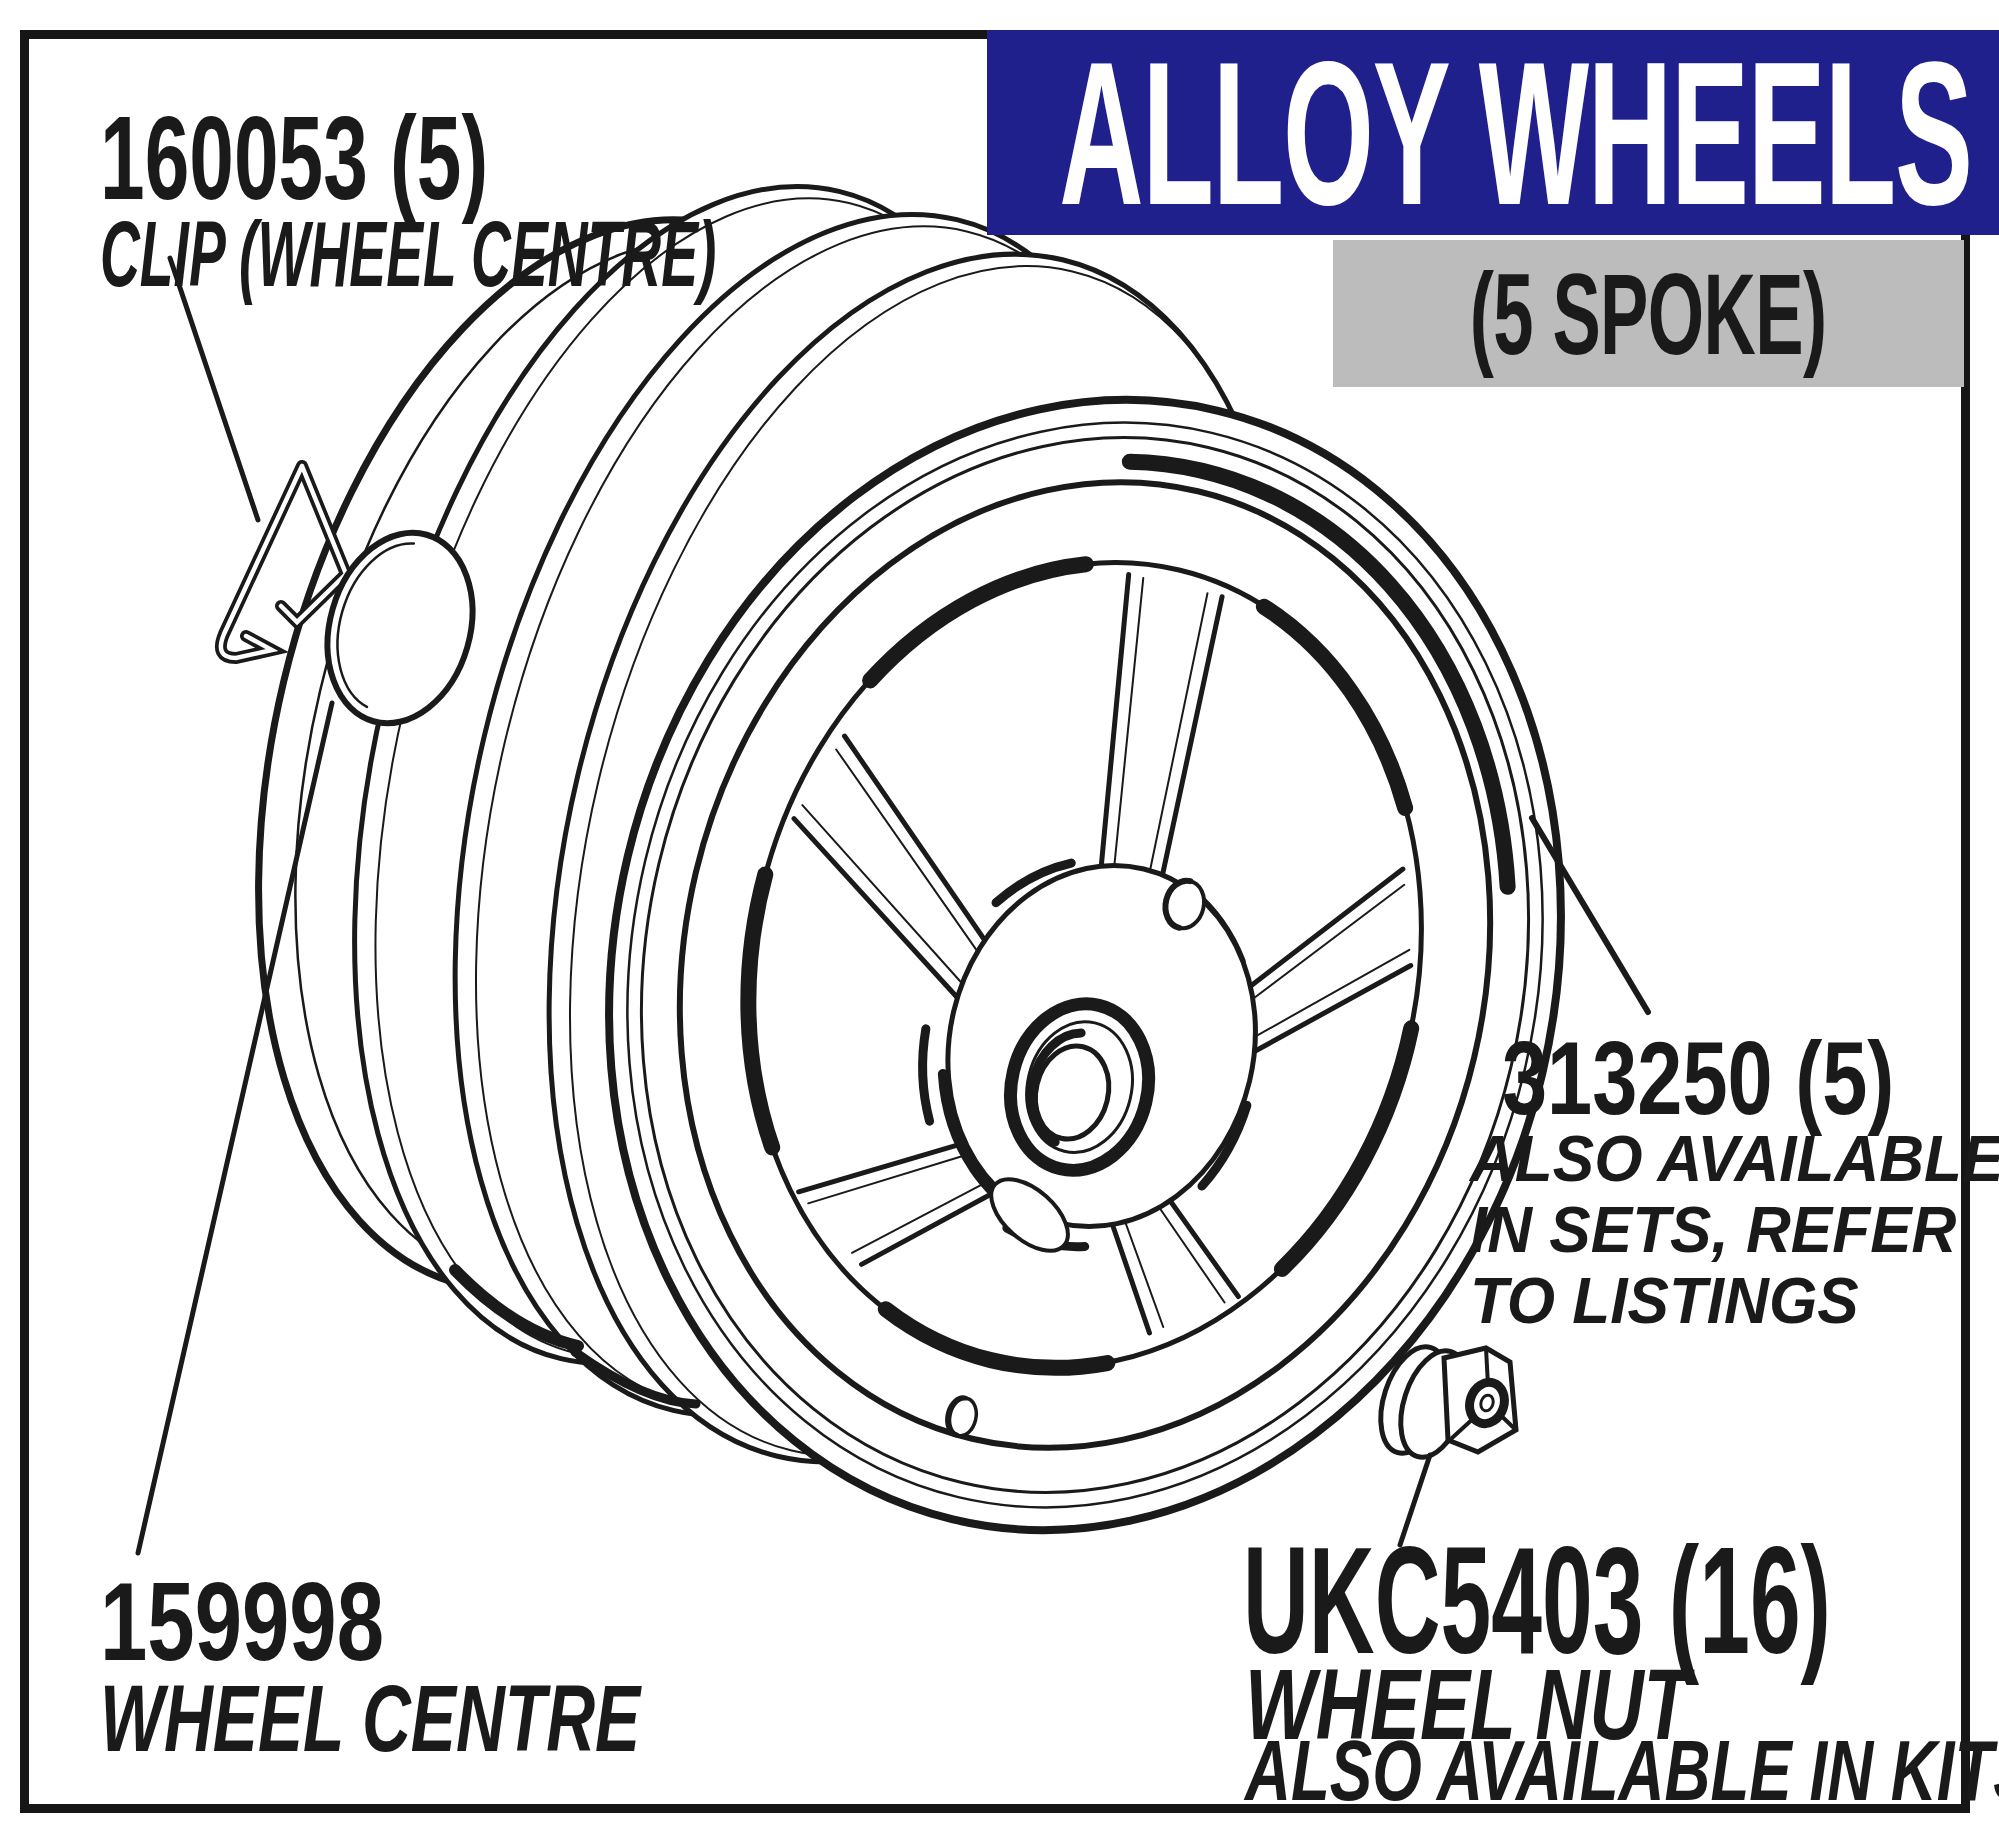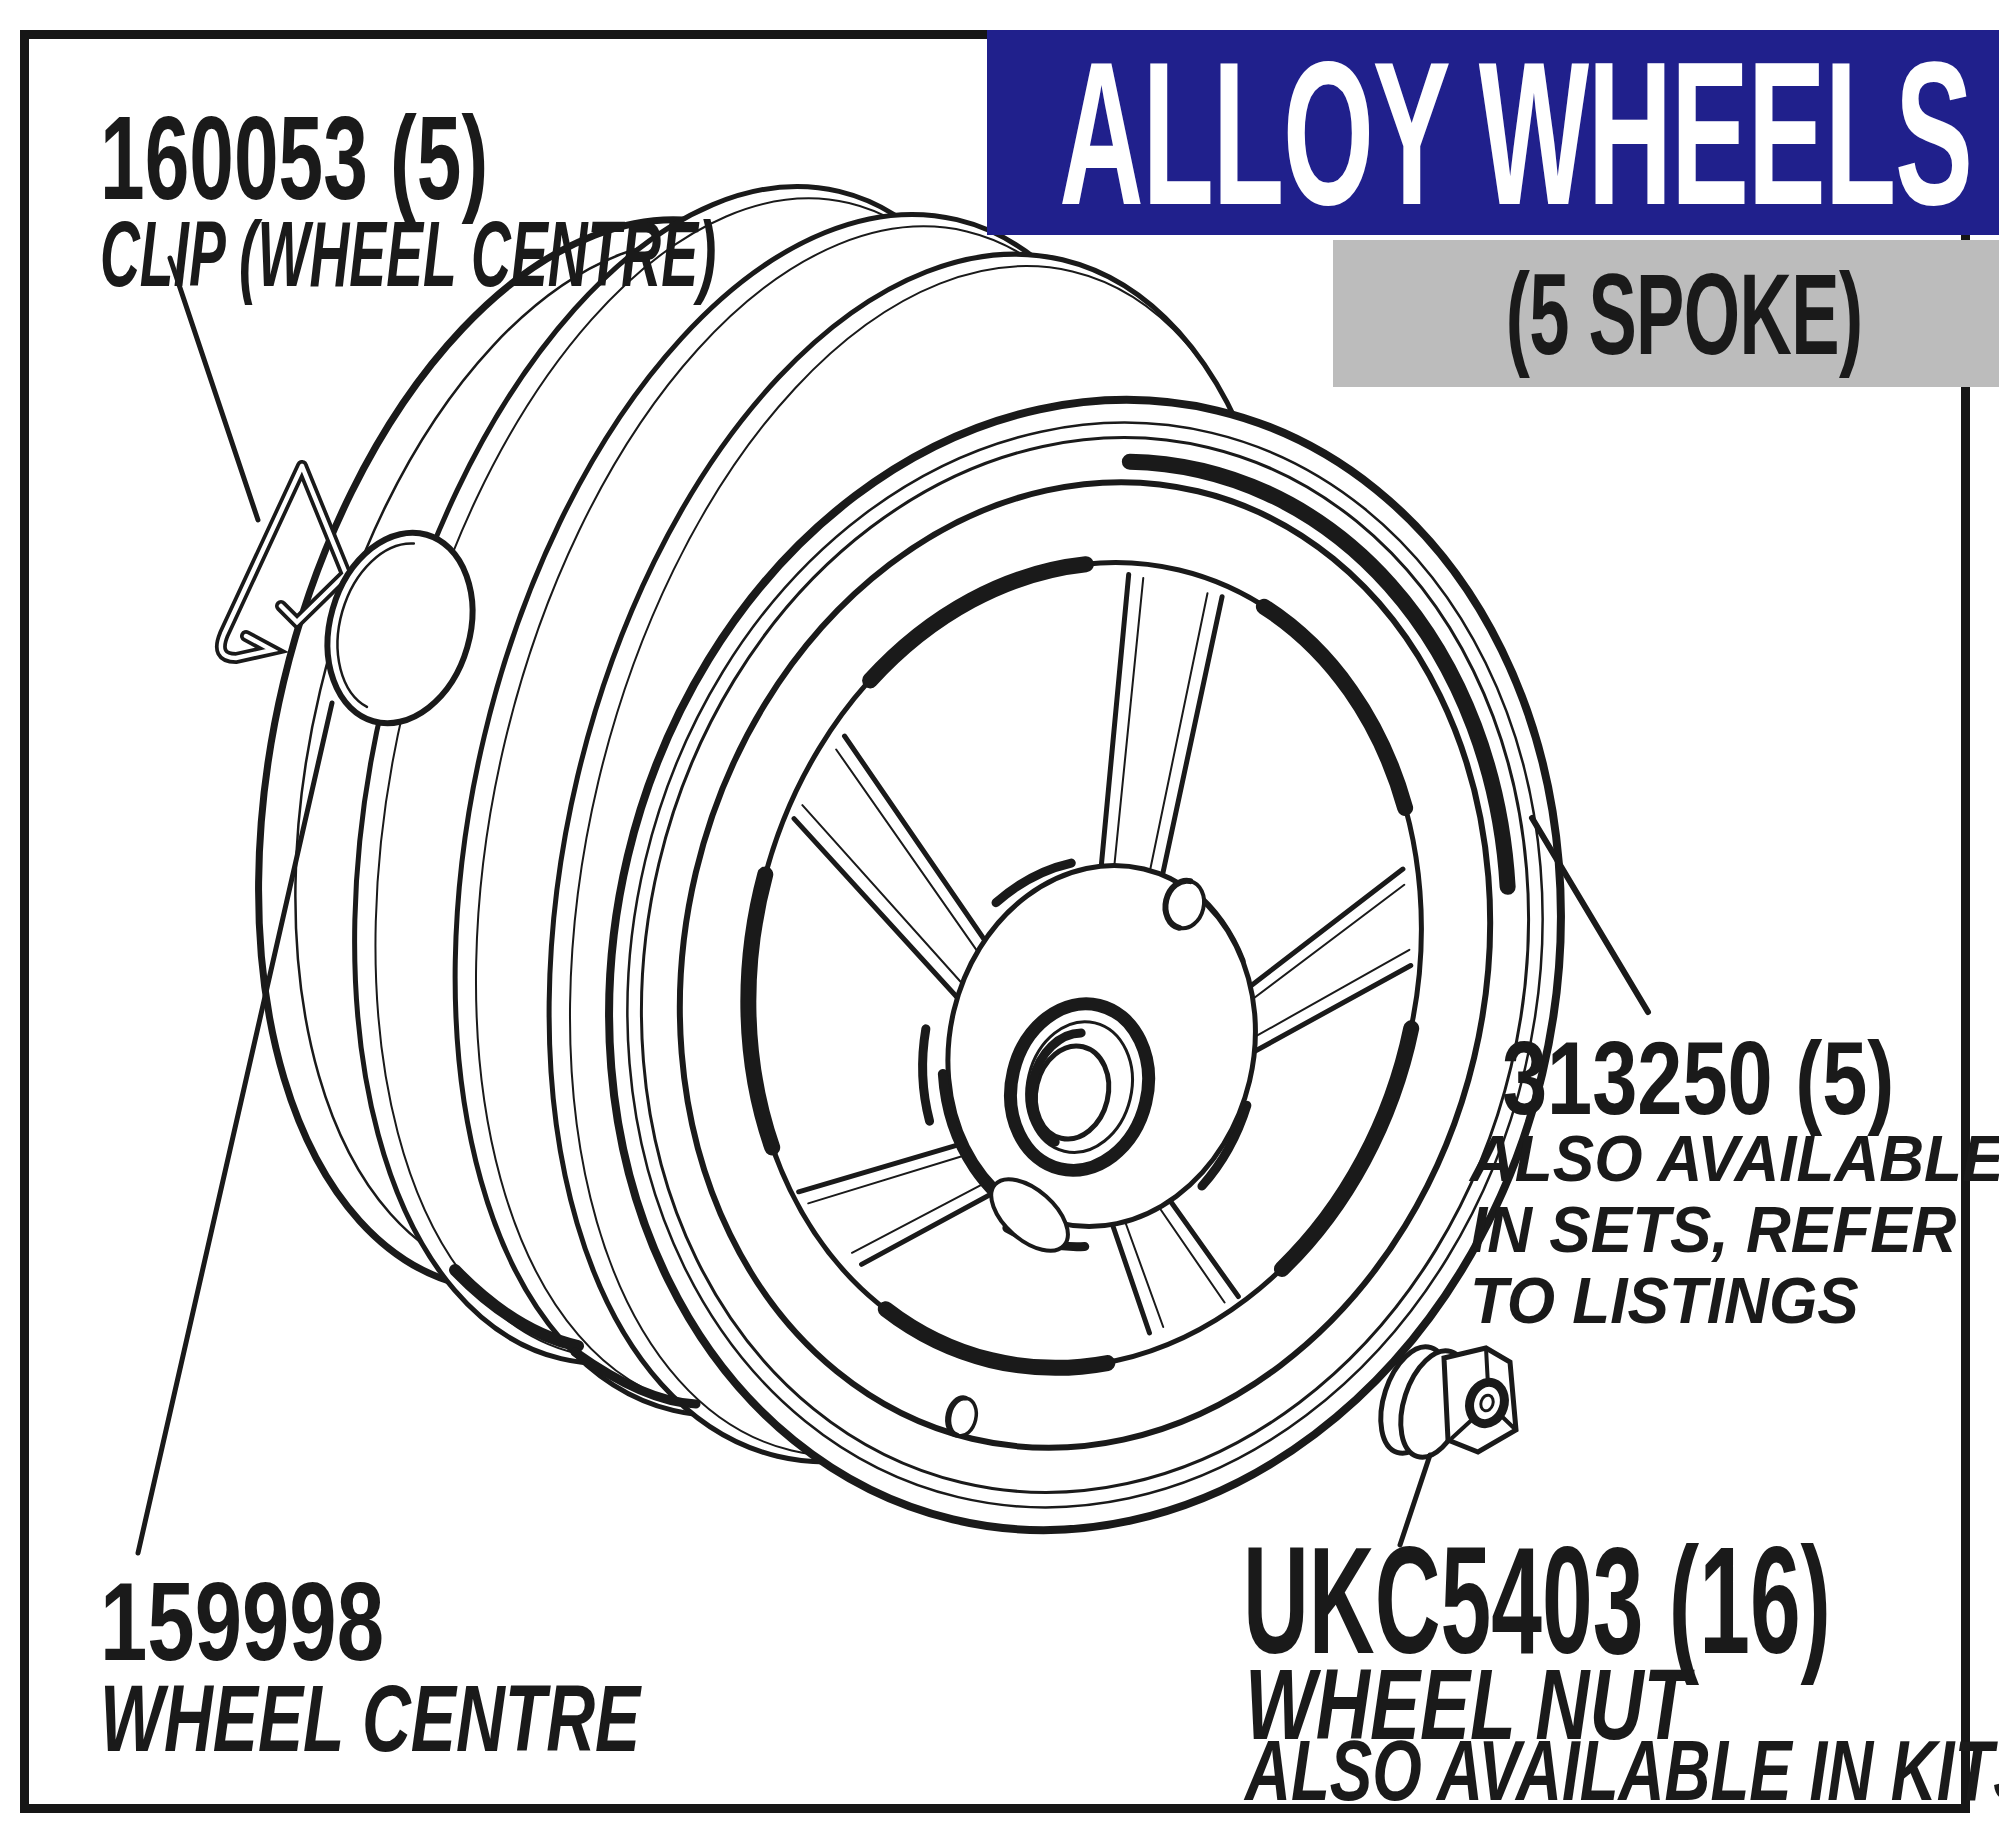--- a/index.html
+++ b/index.html
@@ -15,21 +15,21 @@
   .banner{
     position:absolute;left:987px;top:30px;width:1057px;height:205px;z-index:2;
     display:flex;align-items:center;justify-content:center;
   }
   .banner .txt{
     font-size:205px;font-weight:900;color:#ffffff;letter-spacing:-2px;
     transform:scaleX(.57);transform-origin:50% 50%;white-space:nowrap;
   }
   .subbanner{
     position:absolute;left:1333px;top:240px;width:631px;height:147px;z-index:2;
-    display:flex;align-items:center;justify-content:center;padding-left:36px;
+    display:flex;align-items:center;justify-content:center;
   }
   .subbanner .txt{
     font-size:115px;font-weight:900;letter-spacing:-1px;
     transform:scaleX(.63);transform-origin:50% 50%;white-space:nowrap;
   }
   .lbl{position:absolute;white-space:nowrap;line-height:1.08;transform-origin:0 0;z-index:2;}
   .num{font-weight:bold;}
   .it{font-style:italic;font-weight:600;}
   #clip-num   {left:100px;top:95px;  font-size:118px;transform:scaleX(.68);}
   #clip-desc  {left:100px;top:205px; font-size:92px; transform:scaleX(.60);}

